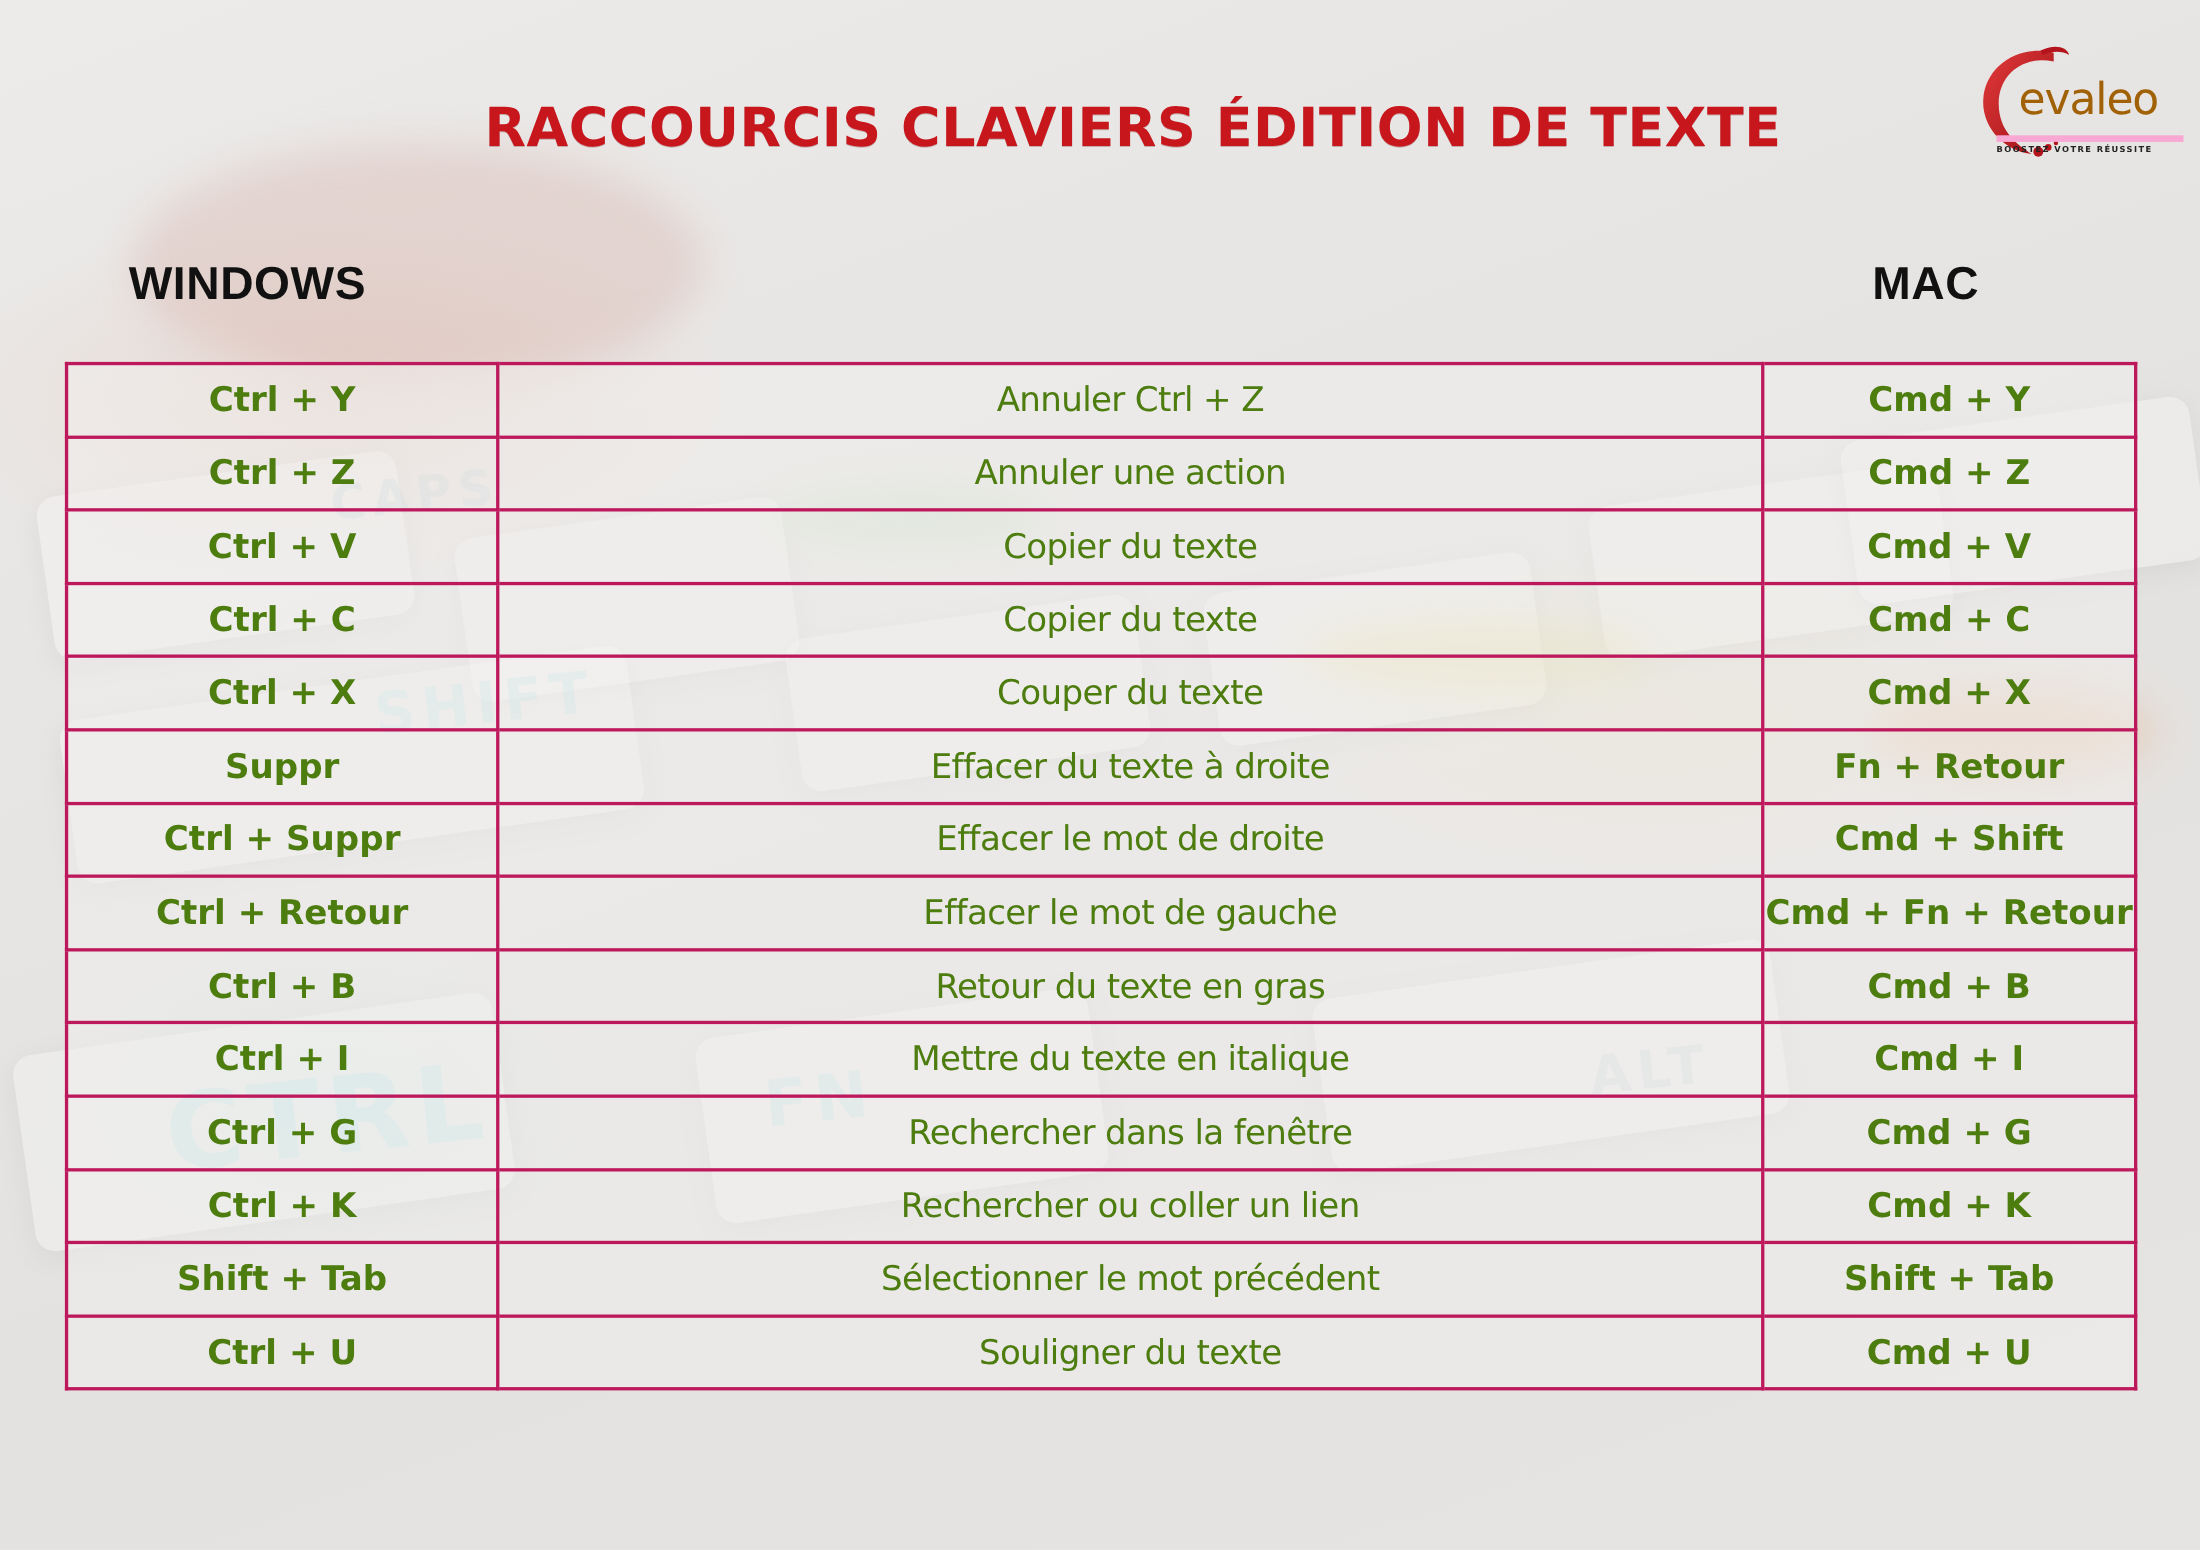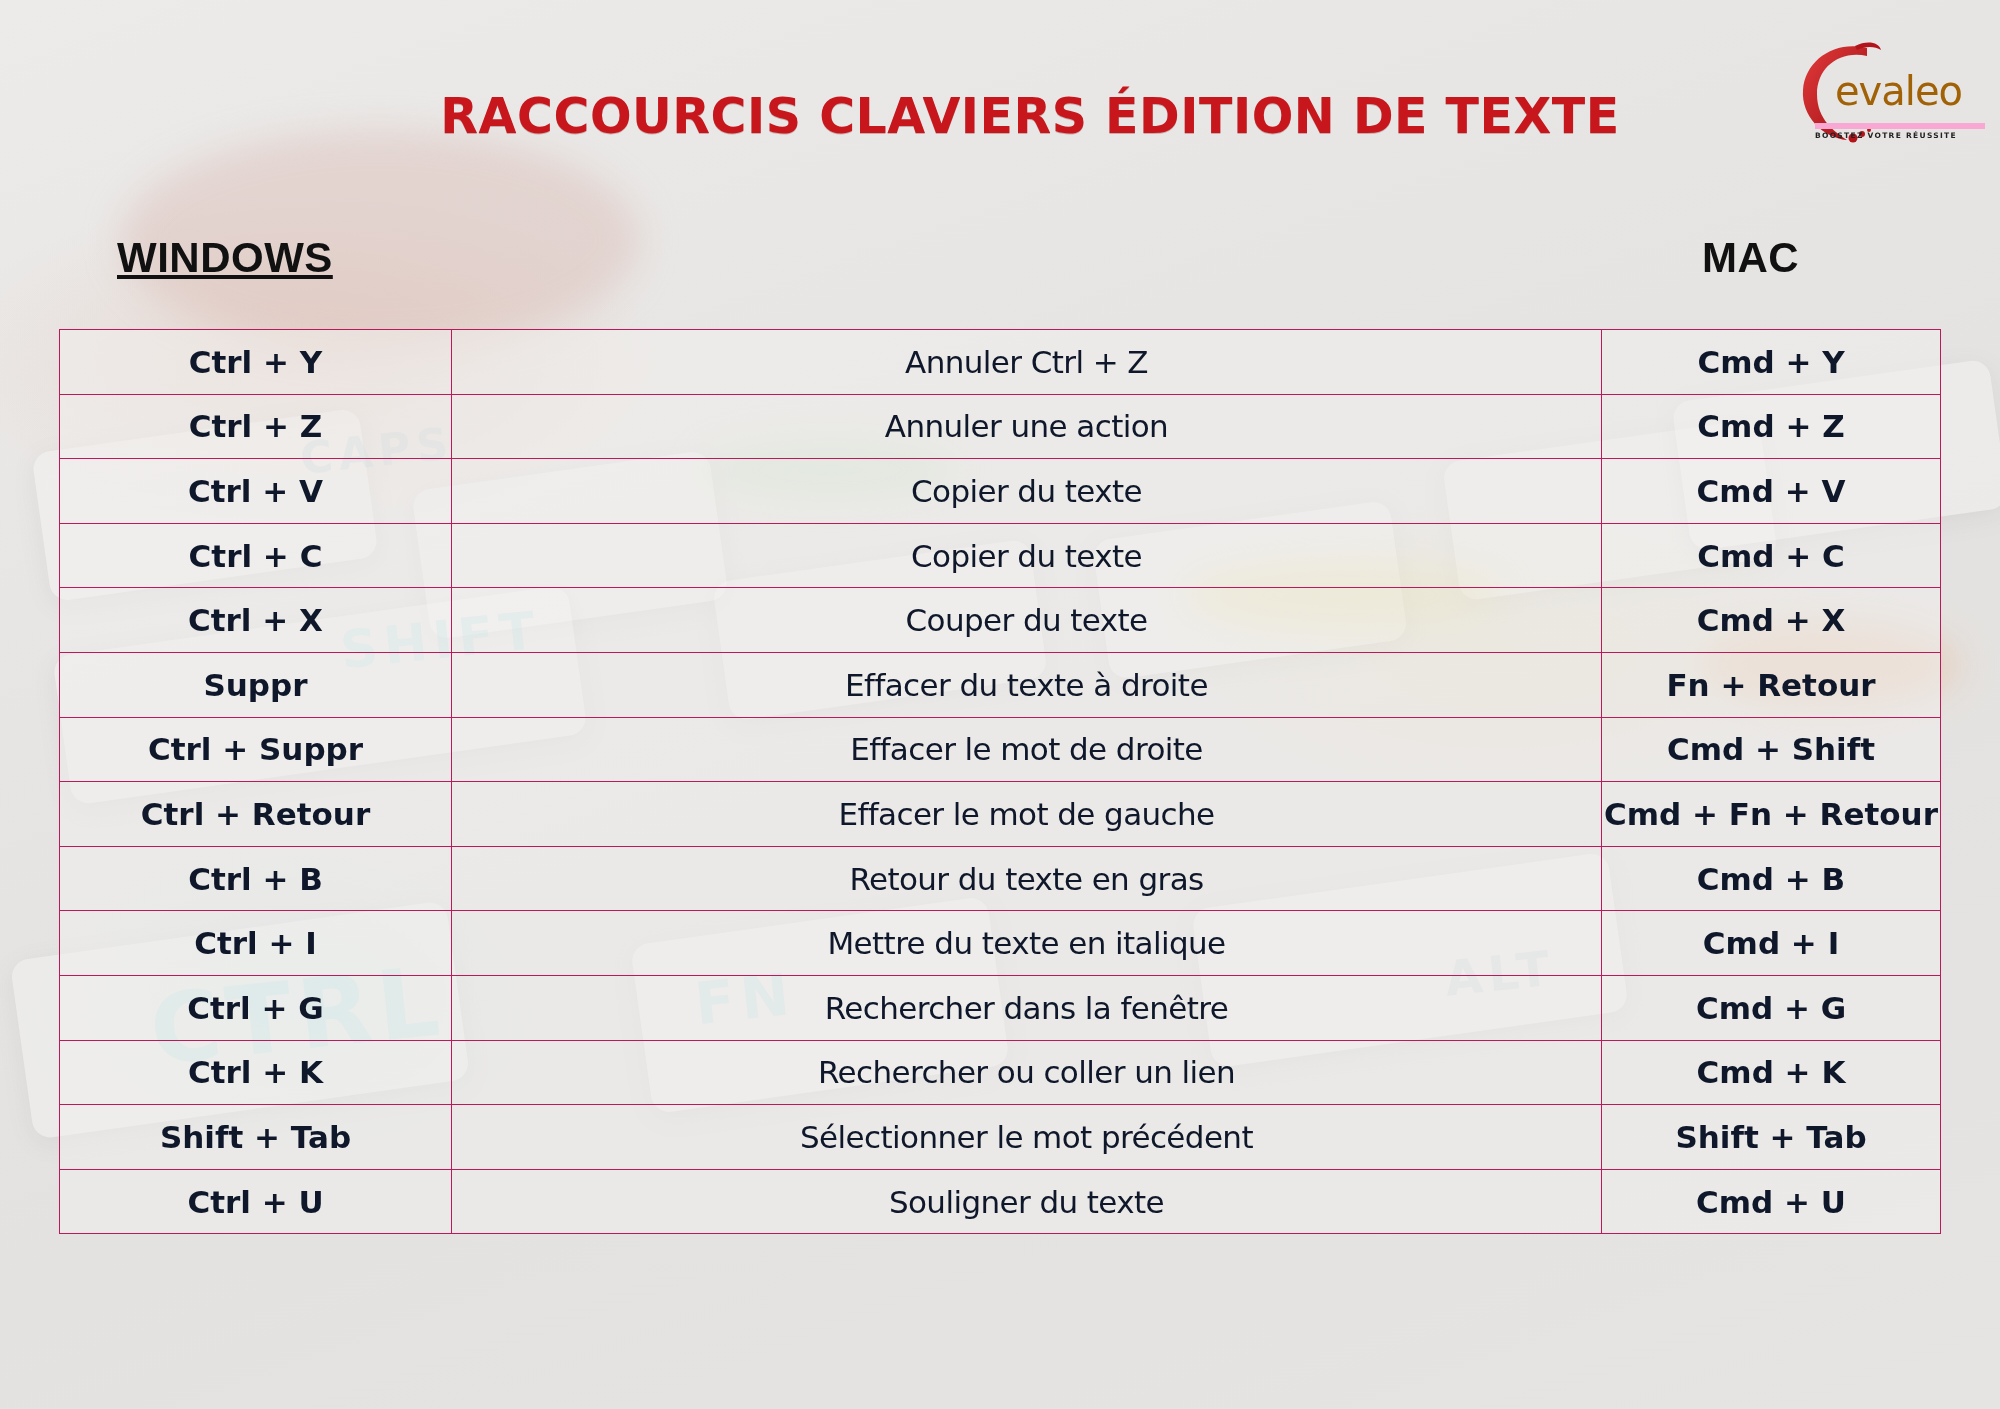--- a/index.html
+++ b/index.html
@@ -50,34 +50,34 @@
       position: absolute; left: 20px; top: 89px; width: 170px;
       font-size: 7.5px; font-weight: bold; letter-spacing: 1.3px; color: #222;
       border-top: 6px solid #f9a8d4; padding-top: 2px; white-space: nowrap;
     }
 
     .col-head {
       position: absolute; top: 234px;
       font-family: "Liberation Sans", sans-serif; font-weight: bold; font-size: 42px;
       color: #111; letter-spacing: 0.5px;
     }
-    .col-head.win { left: 117px; text-decoration: underline; }
+    .col-head.win { left: 117px; }
     .col-head.mac { left: 1702px; }
 
     .shortcut-table {
       position: absolute; left: 59px; top: 329px;
       width: 1881px; border-collapse: collapse;
       table-layout: fixed;
     }
     .shortcut-table td {
-      border: 1px solid #be185d;
+      border: 3px solid #be185d;
       height: 63.6px; padding: 0;
       text-align: center; vertical-align: middle;
       font-family: "DejaVu Sans", sans-serif; font-weight: bold;
-      font-size: 31px; color: #0f172a;
+      font-size: 31px; color: #4d7c0f;
       background: rgba(240,239,237,0.55);
       white-space: nowrap;
     }
     .shortcut-table td.desc {
       font-family: "DejaVu Sans", sans-serif; font-weight: normal; font-size: 31px;
       letter-spacing: -0.6px;
     }
     col.c1 { width: 392px; }
     col.c2 { width: 1150px; }
     col.c3 { width: 339px; }

